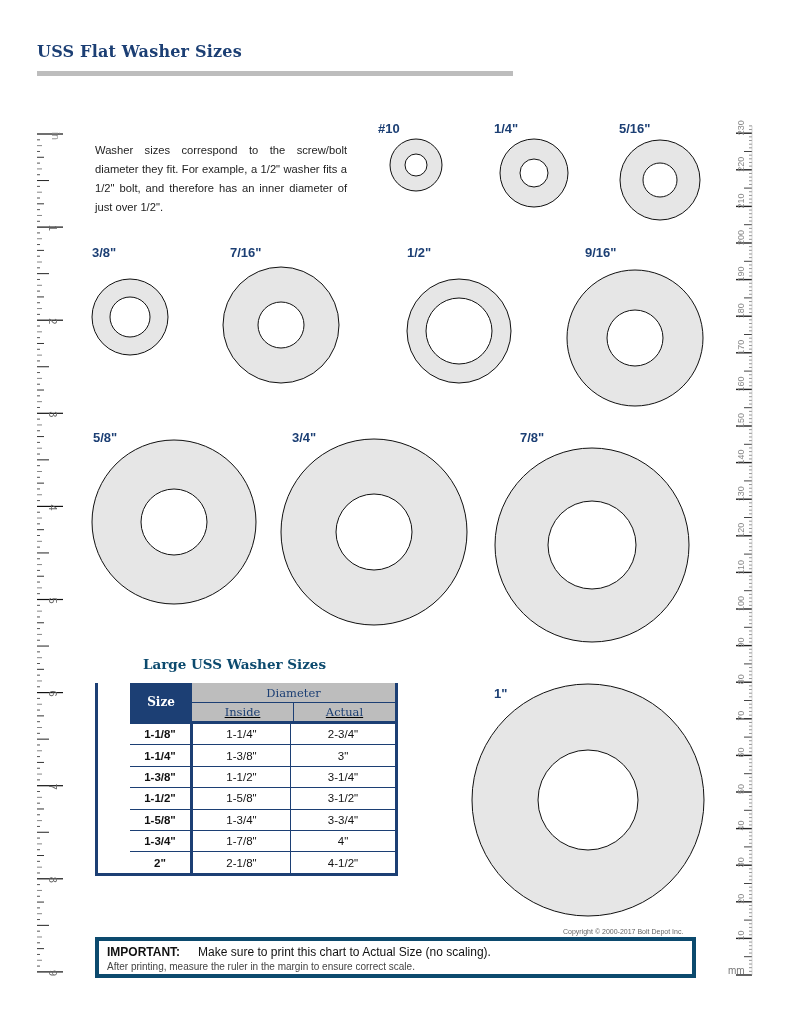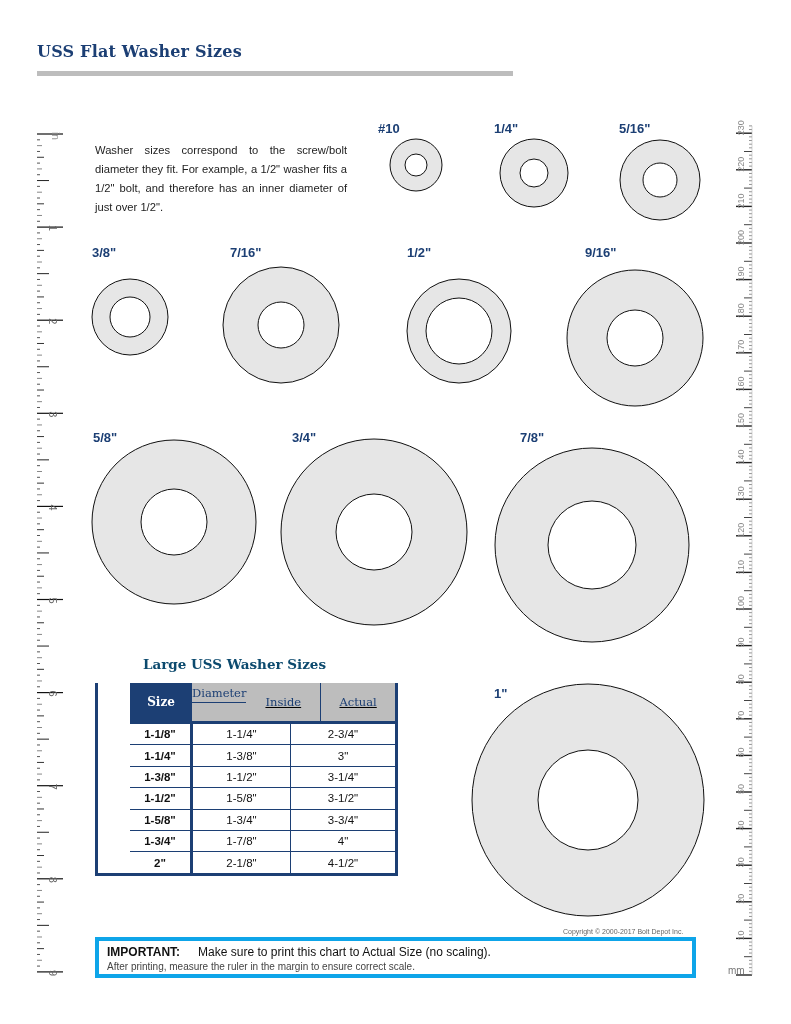--- a/index.html
+++ b/index.html
@@ -7,34 +7,34 @@
   .title{position:absolute;left:37px;top:42px;font-family:"DejaVu Serif","Liberation Serif",serif;font-weight:bold;font-size:16px;color:#1c3f74;letter-spacing:0.2px;}
   .title-rule{position:absolute;left:37px;top:71px;width:476px;height:5px;background:#bdbdbd;}
   .intro{position:absolute;left:95px;top:129px;width:252px;font-size:11.2px;line-height:19px;color:#222;text-align:justify;margin-top:12px;}
   .wlabel{position:absolute;font-weight:bold;font-size:13px;color:#1c3f74;}
   svg.washers{position:absolute;left:0;top:0;}
   .ruler{position:absolute;top:0;left:0;}
   .table-title{position:absolute;left:95px;top:656px;font-family:"DejaVu Serif","Liberation Serif",serif;font-weight:bold;font-size:13.5px;color:#0c4a6e;margin-left:48px;}
   .tbl{position:absolute;left:95px;top:683px;width:265px;border:3px solid #1c3f74;border-top:none;background:#fff;padding-left:32px;}
   .tbl-head{display:flex;height:38px;}
   .th-size{width:62px;background:#1c3f74;color:#fff;font-family:"DejaVu Serif","Liberation Serif",serif;font-weight:bold;font-size:12px;display:flex;align-items:center;justify-content:center;}
-  .th-diam{flex:1;display:flex;background:#bdbdbd;}
+  .th-diam{flex:1;display:flex;flex-direction:column;background:#bdbdbd;}
   .th-diam-top{height:19px;display:flex;align-items:center;justify-content:center;font-family:"DejaVu Serif","Liberation Serif",serif;font-size:11.5px;color:#1c3f74;border-bottom:1px solid #1c3f74;}
   .th-diam-sub{flex:1;display:flex;text-decoration:underline;}
   .th-diam-sub div{flex:1;display:flex;align-items:center;justify-content:center;font-family:"DejaVu Serif","Liberation Serif",serif;font-size:11.5px;color:#1c3f74;}
   .th-diam-sub div:first-child{border-right:1px solid #1c3f74;}
   .tbl-body{border-top:3px solid #1c3f74;}
   .trow{display:flex;height:20.4px;border-bottom:1px solid #1c3f74;font-size:11.5px;color:#111;}
   .trow:last-child{border-bottom:none;}
   .trow div{display:flex;align-items:center;justify-content:center;}
   .c-size{width:60px;font-weight:bold;border-right:3px solid #1c3f74;}
   .c-in{width:97px;border-right:1px solid #1c3f74;}
   .c-out{flex:1;}
   .copyright{position:absolute;left:563px;top:928px;font-size:7px;color:#666;}
-  .important{position:absolute;left:95px;top:937px;width:593px;height:33px;border:4px solid #0ea5e9;background:#fff;}
+  .important{position:absolute;left:95px;top:937px;width:593px;height:33px;border:4px solid #0c4a6e;background:#fff;}
   .imp-line1{position:absolute;left:8px;top:4px;font-size:12px;color:#111;}
   .imp-line1 b{margin-right:18px;}
   .imp-line2{position:absolute;left:8px;top:20px;font-size:10px;color:#444;}
 </style>
 </head>
 <body>
 
 <div class="title">USS Flat Washer Sizes</div>
 <div class="title-rule"></div>
 

